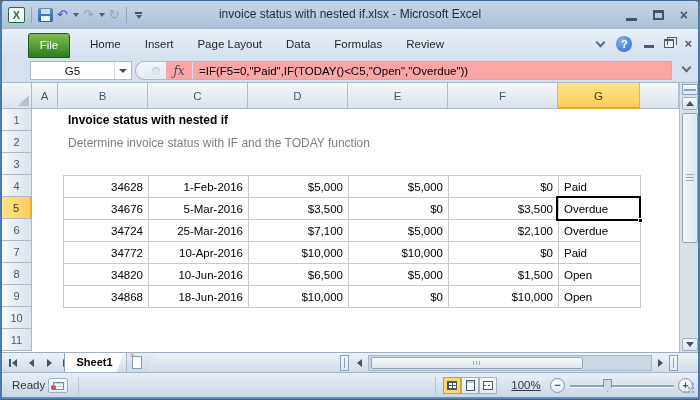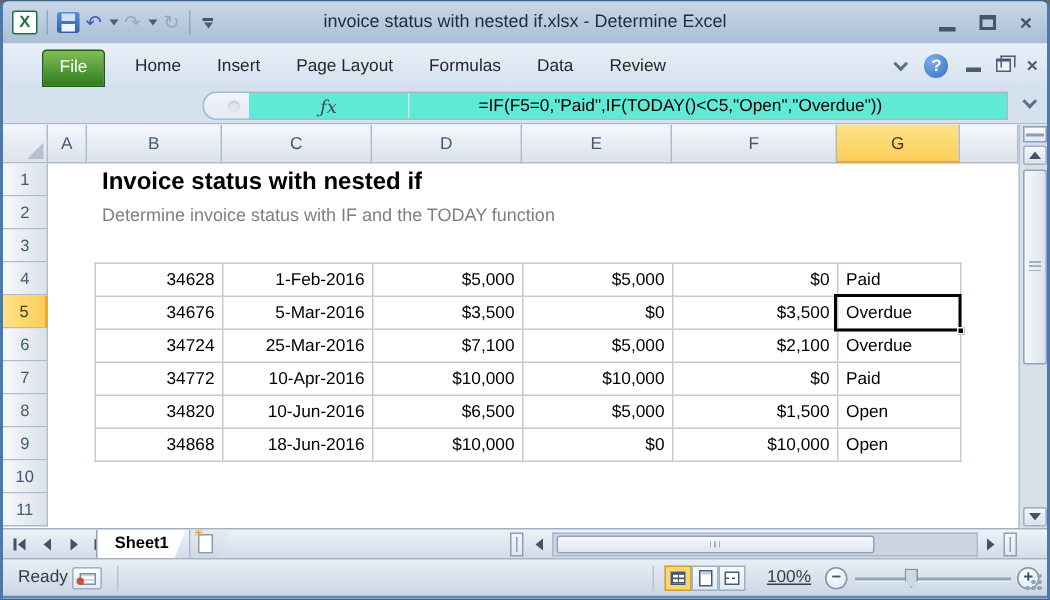--- a/index.html
+++ b/index.html
@@ -52,22 +52,22 @@
 
   
   .formulabar { position:absolute; left:0; top:57px; width:100%; height:25px; background:#d6e1ee;
                 border-bottom:1px solid #a9b8cc; }
   .namebox { position:absolute; left:28px; top:3px; width:102px; height:19px; background:#fff;
              border:1px solid #a9b8cc; display:flex; align-items:center; }
   .namebox .val { flex:1; text-align:center; font-size:11.5px; color:#111; }
   .namebox .nb-sep { width:1px; height:17px; background:#d4dde8; }
   .namebox .tri { width:0; height:0; border-left:4px solid transparent; border-right:4px solid transparent;
                   border-top:4px solid #41505f; margin:0 4px; }
-  .fbar { position:absolute; left:133px; top:3px; right:26px; height:19px; background:#5eead4;
-          border:1px solid #a9b8cc; border-radius:9px 0 0 9px; display:flex; align-items:center;gap:40px; }
+  .fbar { position:absolute; left:133px; top:3px; right:26px; height:19px; background:#fca5a5;
+          border:1px solid #a9b8cc; border-radius:9px 0 0 9px; display:flex; align-items:center; }
   .fbar .cap { width:30px; height:100%; border-radius:9px 0 0 9px;
                background:linear-gradient(#f2f6fa,#e2eaf3); position:relative; }
   .fbar .cap::after { content:""; position:absolute; right:6px; top:5px; width:8px; height:8px;
                       border-radius:50%; background:#dfe7f0; box-shadow:inset 0 1px 2px #b9c6d4; }
   .fx { width:26px; font-style:italic; font-family:"DejaVu Serif", serif; font-size:12px; color:#3b4a5a; text-align:center; }
   .fbar .f-sep { width:1px; height:17px; background:#d4dde8; }
   .formula-text { padding-left:6px; font-size:11.5px; color:#000; white-space:nowrap; }
   .fbar-chev { position:absolute; right:8px; top:9px; }
 
   
@@ -80,21 +80,21 @@
   .ch { position:absolute; top:0; height:26px; background:linear-gradient(#f5f8fb,#dce2eb);
         border-right:1px solid #aeb9c9; border-bottom:1px solid #aeb9c9;
         font-size:11.5px; color:#3f5a76; text-align:center; line-height:26px; }
   .ch.sel { background:linear-gradient(#fee287,#fbce5a); border-bottom:2px solid #e9a839; color:#4a3b12; }
   .rowheads { position:absolute; left:0; top:26px; width:30px; }
   .rh { position:absolute; left:0; width:30px; height:22px; background:linear-gradient(90deg,#f5f8fb,#dce2eb);
         border-right:1px solid #aeb9c9; border-bottom:1px solid #aeb9c9;
         font-size:11px; color:#3f5a76; text-align:center; line-height:22px; }
   .rh.sel { background:linear-gradient(90deg,#fee287,#fbce5a); border-right:2px solid #e9a839; color:#4a3b12; }
 
-  .cell-title { position:absolute; left:66px; top:30px; font-size:16px; font-weight:bold; color:#000; }
+  .cell-title { position:absolute; left:66px; top:30px; font-size:12px; font-weight:bold; color:#000; }
   .cell-subtitle { position:absolute; left:66px; top:53px; font-size:12px; color:#7f7f7f; }
 
   table.sheet { position:absolute; left:61px; top:92px; border-collapse:collapse; table-layout:fixed; }
   table.sheet th, table.sheet td { border:1px solid #c3cad3; height:22px; padding:0 5px;
         font-size:11.5px; font-weight:normal; color:#000; white-space:nowrap; overflow:hidden; }
   table.sheet th { background:#dce6f1; text-align:left; color:#24384c; }
   td.num { text-align:right; }
   td.txt { text-align:left; }
 
   .active-cell-box { position:absolute; left:554px; top:113px; width:85px; height:25px;
@@ -203,50 +203,55 @@
       <span class="mini-drop"></span>
       <span class="glyph-btn disabled">↷</span>
       <span class="mini-drop"></span>
       <span class="glyph-btn disabled">↻</span>
       <div class="qat-sep"></div>
       <div class="qat-more">
         <div class="bar"></div>
         <div class="mini-drop"></div>
       </div>
     </div>
-    <div class="title-text">invoice status with nested if.xlsx  -  Determine Excel</div>
+    <div class="title-text">invoice status with nested if.xlsx  -  Microsoft Excel</div>
     <div class="win-btns">
       <div class="wb-min"></div>
       <div class="wb-restore"></div>
       <div class="wb-close">×</div>
     </div>
   </div>
 
   <div class="tabstrip">
     <div class="tabs">
       <div class="file-tab">File</div>
       <div class="rtab">Home</div>
       <div class="rtab">Insert</div>
       <div class="rtab">Page Layout</div>
+      <div class="rtab">Data</div>
       <div class="rtab">Formulas</div>
-      <div class="rtab">Data</div>
       <div class="rtab">Review</div>
     </div>
     <div class="strip-right">
       <div class="chev-down"></div>
       <div class="help-ic">?</div>
       <div class="doc-btns">
         <div class="db-min"></div>
         <div class="db-restore"></div>
         <div class="db-close">×</div>
       </div>
     </div>
   </div>
 
   <div class="formulabar">
+    <div class="namebox">
+      <span class="val">G5</span>
+      <span class="nb-sep"></span>
+      <span class="tri"></span>
+    </div>
     <div class="fbar">
       <div class="cap"></div>
       <span class="fx">ƒx</span>
       <span class="f-sep"></span>
       <span class="formula-text">=IF(F5=0,"Paid",IF(TODAY()&lt;C5,"Open","Overdue"))</span>
     </div>
     <div class="fbar-chev chev-down"></div>
   </div>
 
   <div class="grid">

